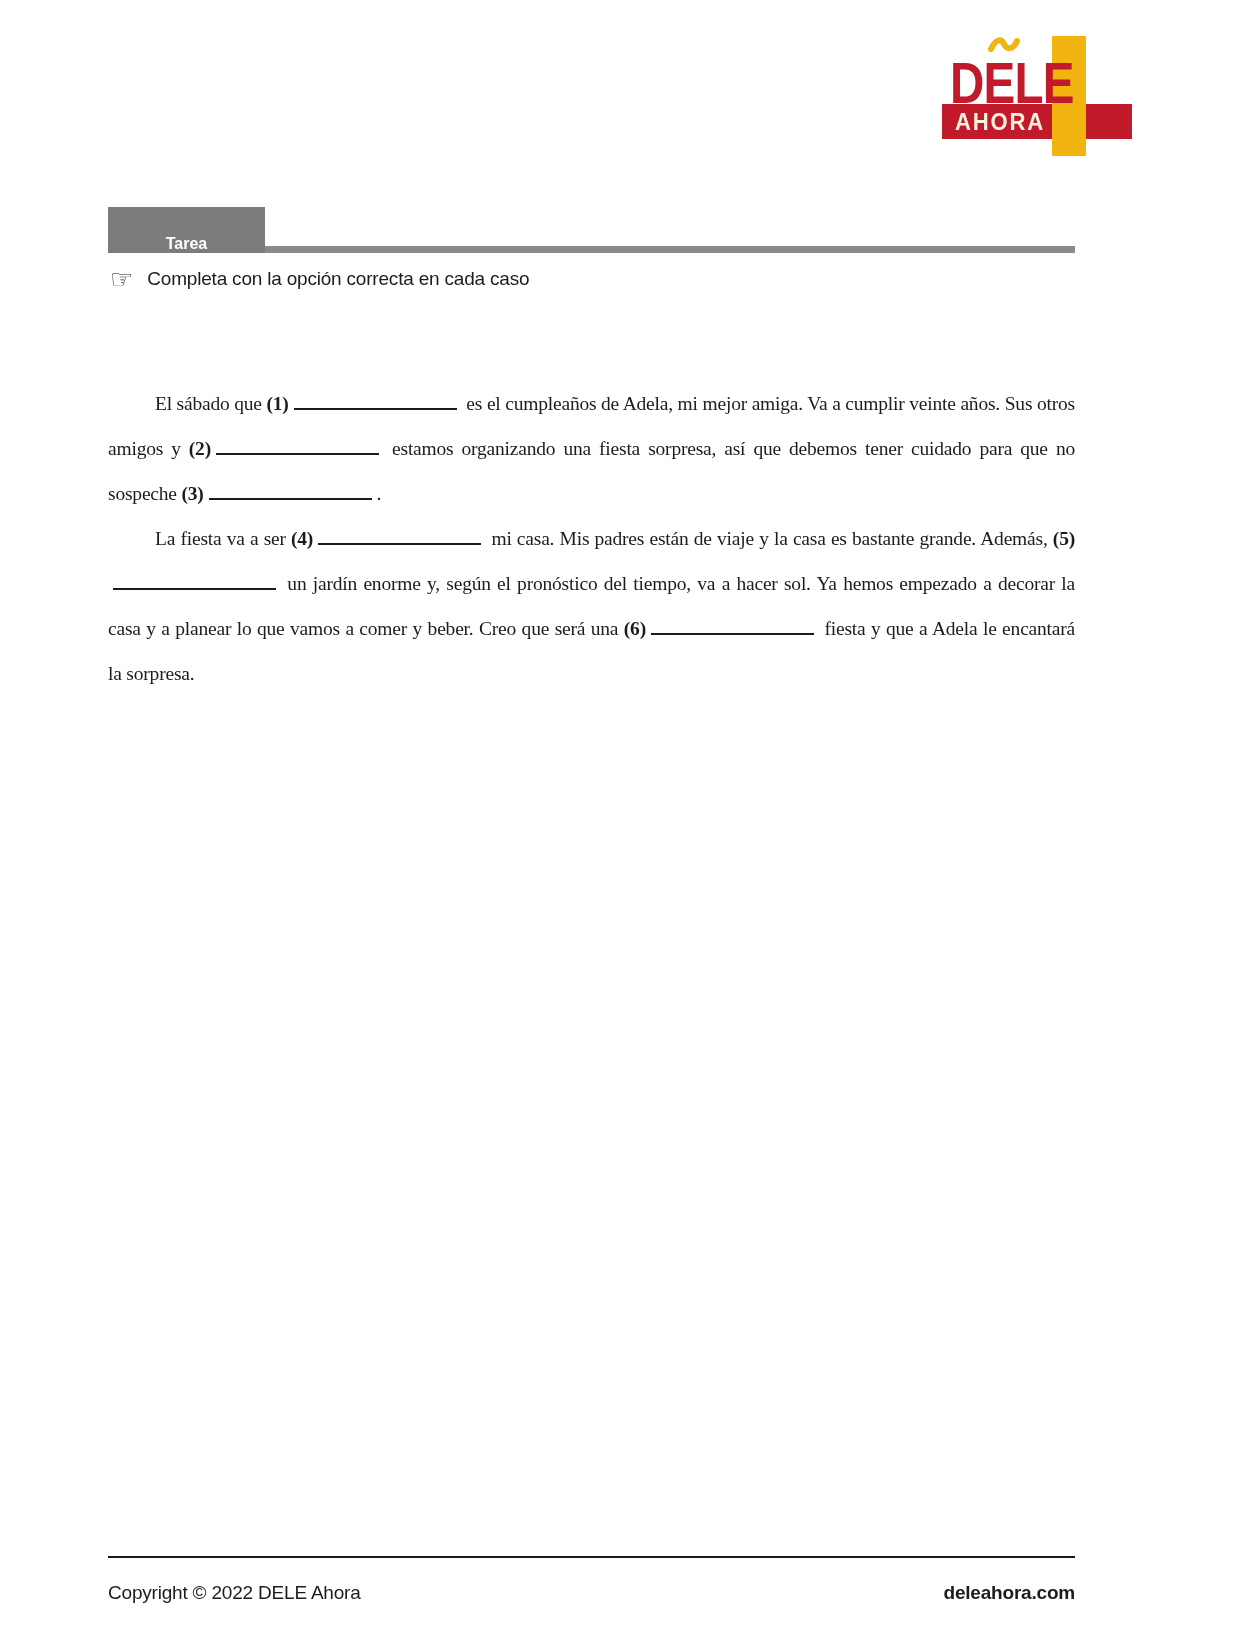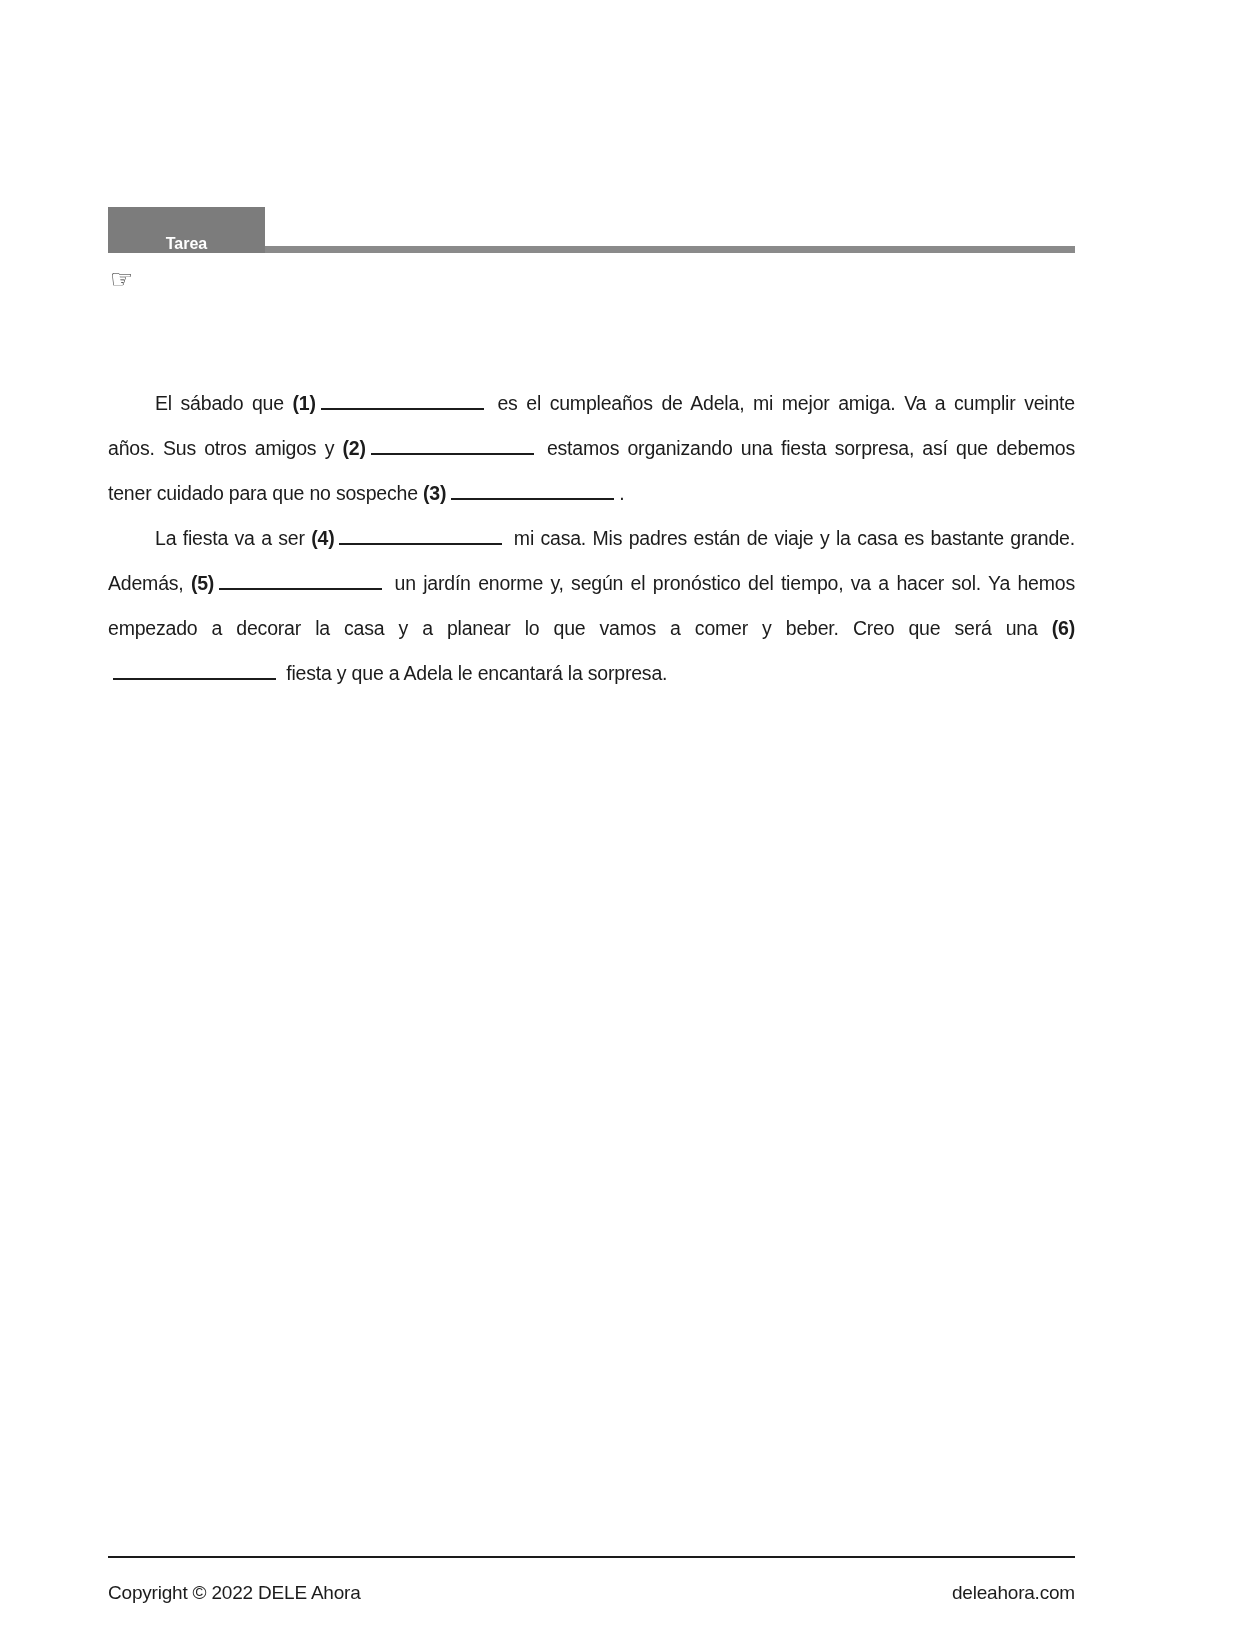--- a/index.html
+++ b/index.html
@@ -64,55 +64,68 @@
     position:absolute; left:110px; top:266px; width:967px;
     display:flex; align-items:center; gap:14px;
   }
   .instruction-icon { font-size:26px; line-height:1; color:#1c1c1c; }
   .instruction-text { font-size:19px; letter-spacing:-0.2px; color:#1c1c1c; }
 
   
   .exercise {
     position:absolute; left:108px; top:381px; width:967px;
     font-size:19.5px; line-height:45px; letter-spacing:-0.2px;
-    text-align:justify; color:#1c1c1c;
+    text-align:justify; color:#1c1c1c;font-family:Liberation Serif, serif;
   }
   .exercise p { text-indent:47px; margin:0; }
   .qnum { font-weight:bold; }
   .blank {
     display:inline-block; width:163px; height:14px;
     border-bottom:2px solid #1c1c1c;
     margin:0 5px;
   }
 
   
   .footer {
     position:absolute; left:108px; top:1556px; width:967px;
     border-top:2px solid #1a1a1a;
     padding-top:24px;
     display:flex; justify-content:space-between; align-items:baseline;
     font-size:19px; letter-spacing:-0.2px;
   }
-  .footer-site { font-weight:normal; }
+  .footer-site { font-weight:bold; }
 </style>
 </head>
 <body>
 
 <div class="page">
 
+  <div class="logo">
+    <div class="logo-red-bar">
+      <span class="logo-ahora">AHORA</span>
+    </div>
+    <div class="logo-yellow-bar"></div>
+    <span class="logo-dele">DELE</span>
+    <span class="logo-tilde">
+      <svg width="32" height="18" viewBox="0 0 32 18">
+        <path d="M3,13 C8,3 13,2 16,8 C19,14 25,14 29,5" fill="none" stroke="#f2b411" stroke-width="6" stroke-linecap="round"></path>
+      </svg>
+    </span>
+  </div>
 
   <div class="task-header">
     <div class="task-rule"></div>
     <div class="task-tab">
       <span>Tarea</span>
     </div>
   </div>
 
   <div class="instruction">
     <span class="instruction-icon">☞</span>
+    <span class="instruction-text">Completa con la opción correcta en cada caso</span>
   </div>
 
   <div class="exercise">
       <p><span>El sábado que </span><strong class="qnum">(1)</strong><span class="blank"></span><span> es el cumpleaños de Adela, mi mejor amiga. Va a cumplir veinte años. Sus otros amigos y </span><strong class="qnum">(2)</strong><span class="blank"></span><span> estamos organizando una fiesta sorpresa, así que debemos tener cuidado para que no sospeche </span><strong class="qnum">(3)</strong><span class="blank"></span><span>.</span></p>
       <p><span>La fiesta va a ser </span><strong class="qnum">(4)</strong><span class="blank"></span><span> mi casa. Mis padres están de viaje y la casa es bastante grande. Además, </span><strong class="qnum">(5)</strong><span class="blank"></span><span> un jardín enorme y, según el pronóstico del tiempo, va a hacer sol. Ya hemos empezado a decorar la casa y a planear lo que vamos a comer y beber. Creo que será una </span><strong class="qnum">(6)</strong><span class="blank"></span><span> fiesta y que a Adela le encantará la sorpresa.</span></p>
     </div>
 
   <div class="footer">
     <span class="footer-copyright">Copyright © 2022 DELE Ahora</span>
     <span class="footer-site">deleahora.com</span>

